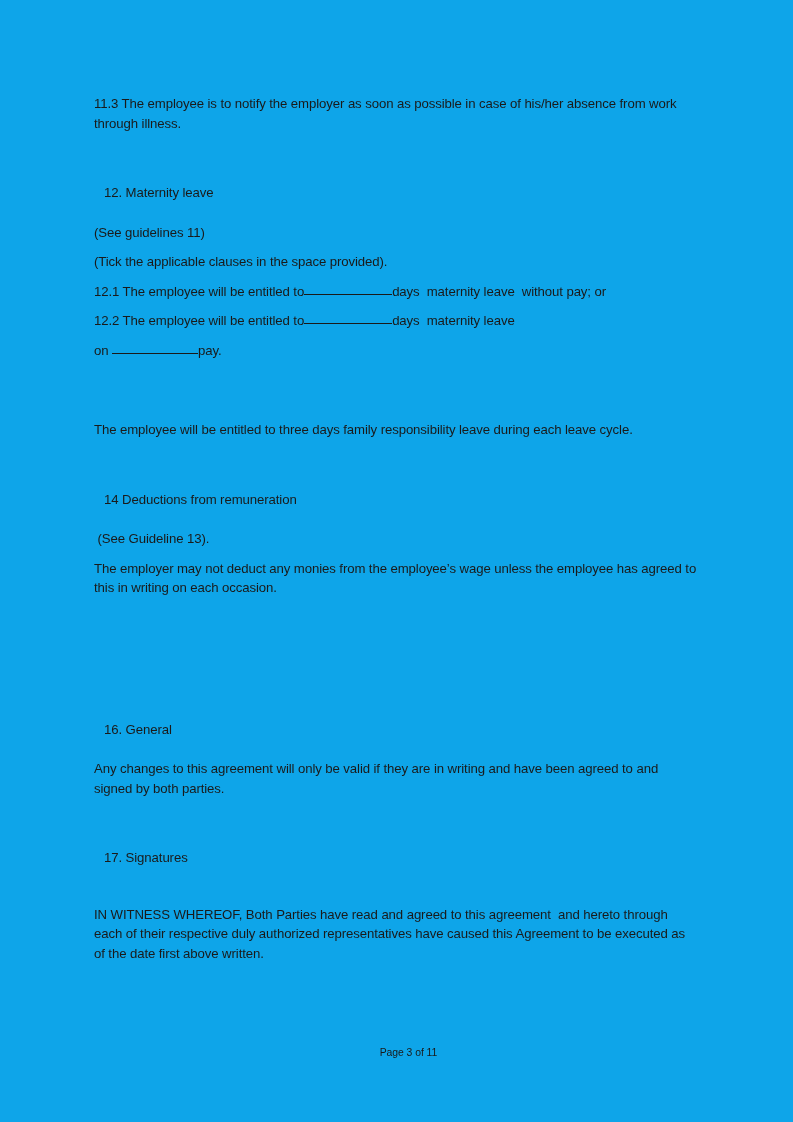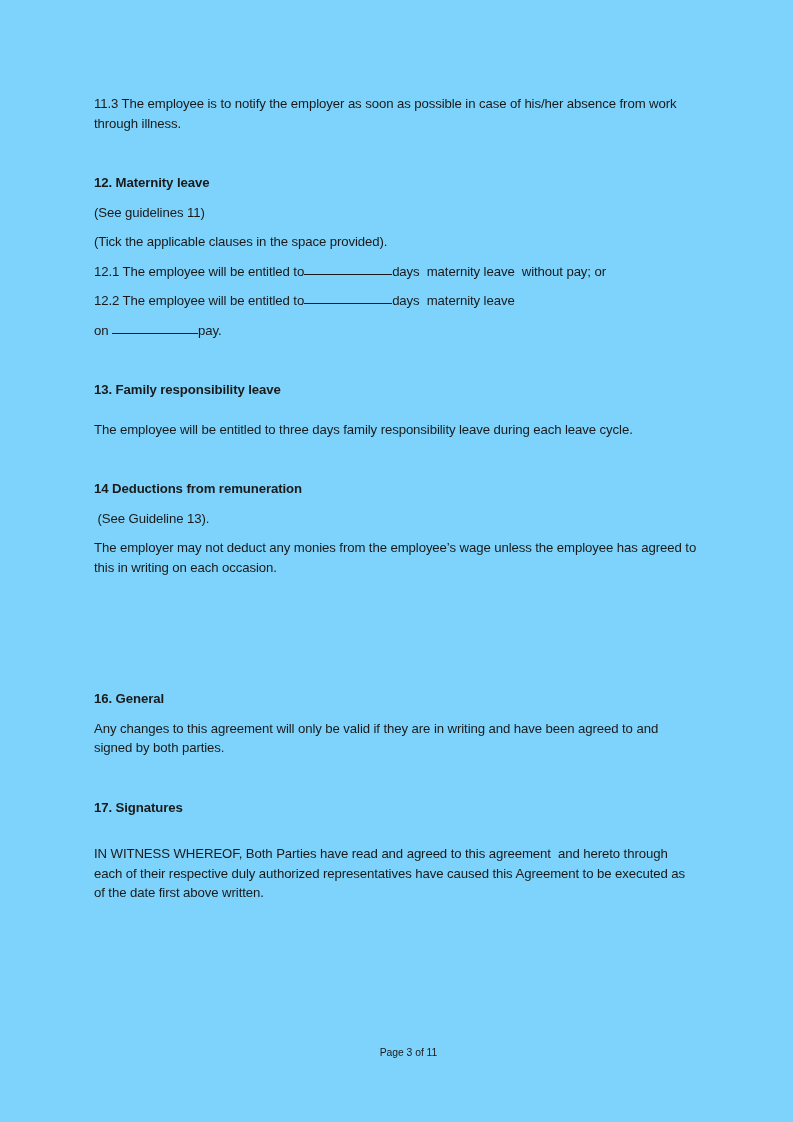--- a/index.html
+++ b/index.html
@@ -8,42 +8,42 @@
     background: #ffffff;
   }
   body {
     font-family: "Liberation Sans", sans-serif;
     color: #1a1a1a;
   }
   .page {
     position: relative;
     width: 793px;
     height: 1122px;
-    background: #7dd3fc;
+    background: #0ea5e9;
     overflow: hidden;
     box-sizing: border-box;
   }
   .content {
     position: absolute;
     left: 94px;
     top: 94px;
     width: 604px;
   }
   .para {
     font-size: 13.2px;
     line-height: 19.5px;
     margin: 0;
     letter-spacing: -0.1px;
     white-space: pre-wrap;
   }
   .heading {
     font-size: 13.2px;
     line-height: 19.5px;
-    font-weight: bold;
-    margin: 0;
+    font-weight: normal;
+    margin: 10px;
     letter-spacing: -0.1px;
     white-space: pre-wrap;
   }
   
   .gap-para   { height: 10px; }
   .gap-sec    { height: 40px; }
   .gap-blank  { height: 72px; }
   .gap-sig    { height: 27px; }
 
   .blank-line {
@@ -97,21 +97,20 @@
     <div class="gap-para"></div>
 
     <p class="para"><span>12.2 The employee will be entitled to</span><span class="blank-line blank-w88"></span><span>days  maternity leave</span></p>
 
     <div class="gap-para"></div>
 
     <p class="para"><span>on </span><span class="blank-line blank-w86"></span><span>pay.</span></p>
 
     <div class="gap-sec"></div>
 
-    <p class="heading">13. Family responsibility leave</p>
 
     <div class="gap-para"></div>
 
 
     <div class="gap-para"></div>
 
     <p class="para">The employee will be entitled to three days family responsibility leave during each leave cycle.</p>
 
     <div class="gap-sec"></div>
 

